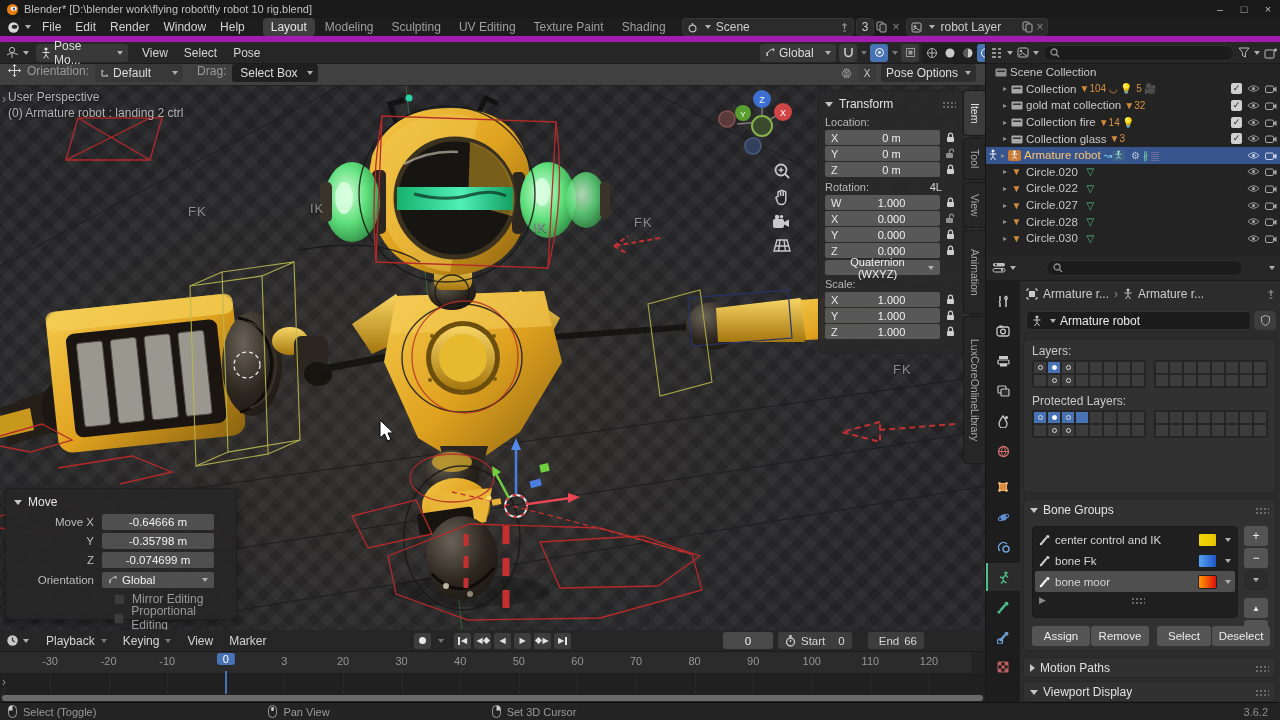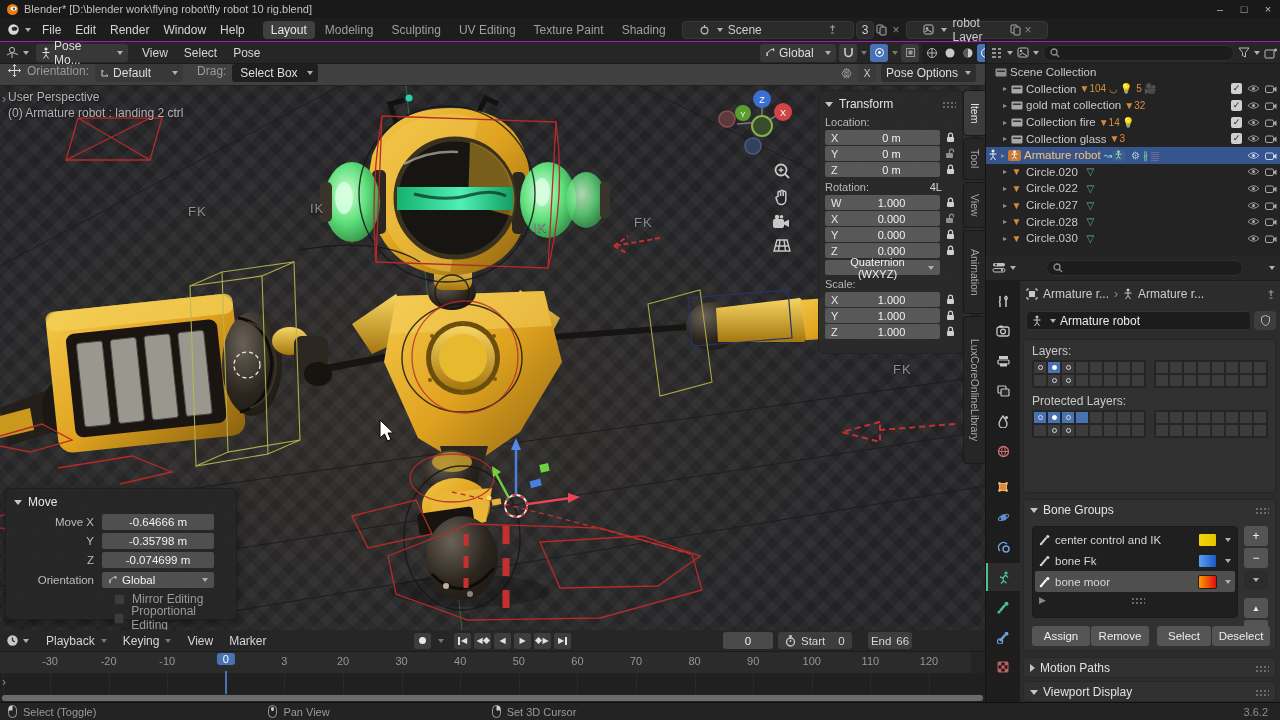--- a/index.html
+++ b/index.html
@@ -8,25 +8,25 @@
 #root{position:relative;width:1280px;height:720px;background:#1c1c1c}
 .row{display:flex;align-items:center}
 .cv{display:inline-block;width:0;height:0;border-left:3.5px solid transparent;border-right:3.5px solid transparent;border-top:4px solid #b0b0b0;margin-left:4px;flex:none}
 .cv.dim{border-top-color:#777}
 .grip{width:14px;height:7px;background-image:radial-gradient(#7a7a7a 1px,transparent 1.2px);background-size:4px 4px;opacity:.8;flex:none}
 .dimtx{color:#9a9a9a}
 
 #titlebar{position:absolute;left:0;top:0;width:1280px;height:18px;background:#191919;display:flex;align-items:center;color:#c2c2c2;font-size:11px}
 .winbtn{width:24px;text-align:center;color:#bdbdbd;font-size:11px}
 
-#topbar{position:absolute;left:0;top:18px;width:1280px;height:24px;background:#1d1d1d;border-bottom:1px solid #a21caf;display:flex;align-items:center}
+#topbar{position:absolute;left:0;top:18px;width:1280px;height:24px;background:#1d1d1d;border-bottom:6px solid #a21caf;display:flex;align-items:center}
 .menu-item{padding:0 7px;color:#d4d4d4}
 .ws-tab{padding:2px 8px;margin:0 1px;color:#9f9f9f;border-radius:4px;white-space:nowrap}
 .ws-tab.active{background:#3f3f3f;color:#e8e8e8}
-.tb-pill{background:#2b2b2b;border:1px solid #363636;border-radius:4px;height:18px;display:flex;align-items:center;padding:0 16px;gap:3px}
+.tb-pill{background:#2b2b2b;border:1px solid #363636;border-radius:4px;height:18px;display:flex;align-items:center;padding:0 4px;gap:3px}
 
 #viewport{position:absolute;left:0;top:42px;width:985px;height:588px;background:#242427}
 #vp-header{position:absolute;left:0;top:0;width:985px;height:22px;background:#262626;border-bottom:1px solid #1b1b1b;display:flex;align-items:center}
 #vp-tools{position:absolute;left:0;top:22px;width:985px;height:22px;background:#404040;border-bottom:1px solid #222;display:flex;align-items:flex-start}
 .hbtn{height:18px;border-radius:3px;display:flex;align-items:center;padding:0 5px;background:#383838;color:#dedede;gap:3px}
 .hbtn.dark{background:#1f1f1f}
 .hmenu{padding:0 8px;color:#d6d6d6}
 .togglebtn{width:18px;height:18px;border-radius:3px;background:#3a3a3a;display:flex;align-items:center;justify-content:center;color:#cfcfcf;font-size:10px}
 .togglebtn.on{background:#4772b3;color:#fff}
 #vp-canvas{position:absolute;left:0;top:44px;width:985px;height:544px;overflow:hidden;
@@ -1366,21 +1366,21 @@
 
       <div class="tl-pill" style="position:absolute;left:723px;width:50px;justify-content:center;background:#4a4a4a;color:#f0f0f0">0</div>
       <div class="tl-pill" style="position:absolute;left:778px">
         <svg width="11" height="12" viewBox="0 0 11 12">
             <circle cx="5.5" cy="7" r="4" fill="none" stroke="#c9c9c9" stroke-width="1.3"></circle>
             <path d="M5.5 7 L5.5 4.8 M4 1 H7 M5.5 1 V3" stroke="#c9c9c9" stroke-width="1.3"></path>
           </svg>
         <span>Start</span>
         <span style="margin-left:8px">0</span>
       </div>
-      <div class="tl-pill" style="position:absolute;left:868px;width:44px;justify-content:center">
+      <div class="tl-pill" style="position:absolute;left:868px;width:56px;justify-content:flex-end">
         <span>End</span>
         <span>66</span>
       </div>
     </div>
 
     <div id="tl-ruler">
       <span class="tick" style="left:50px">-30</span>
       <span class="tick" style="left:108.6px">-20</span>
       <span class="tick" style="left:167.2px">-10</span>
       <span class="tick cur" style="left:225.8px">0</span>

